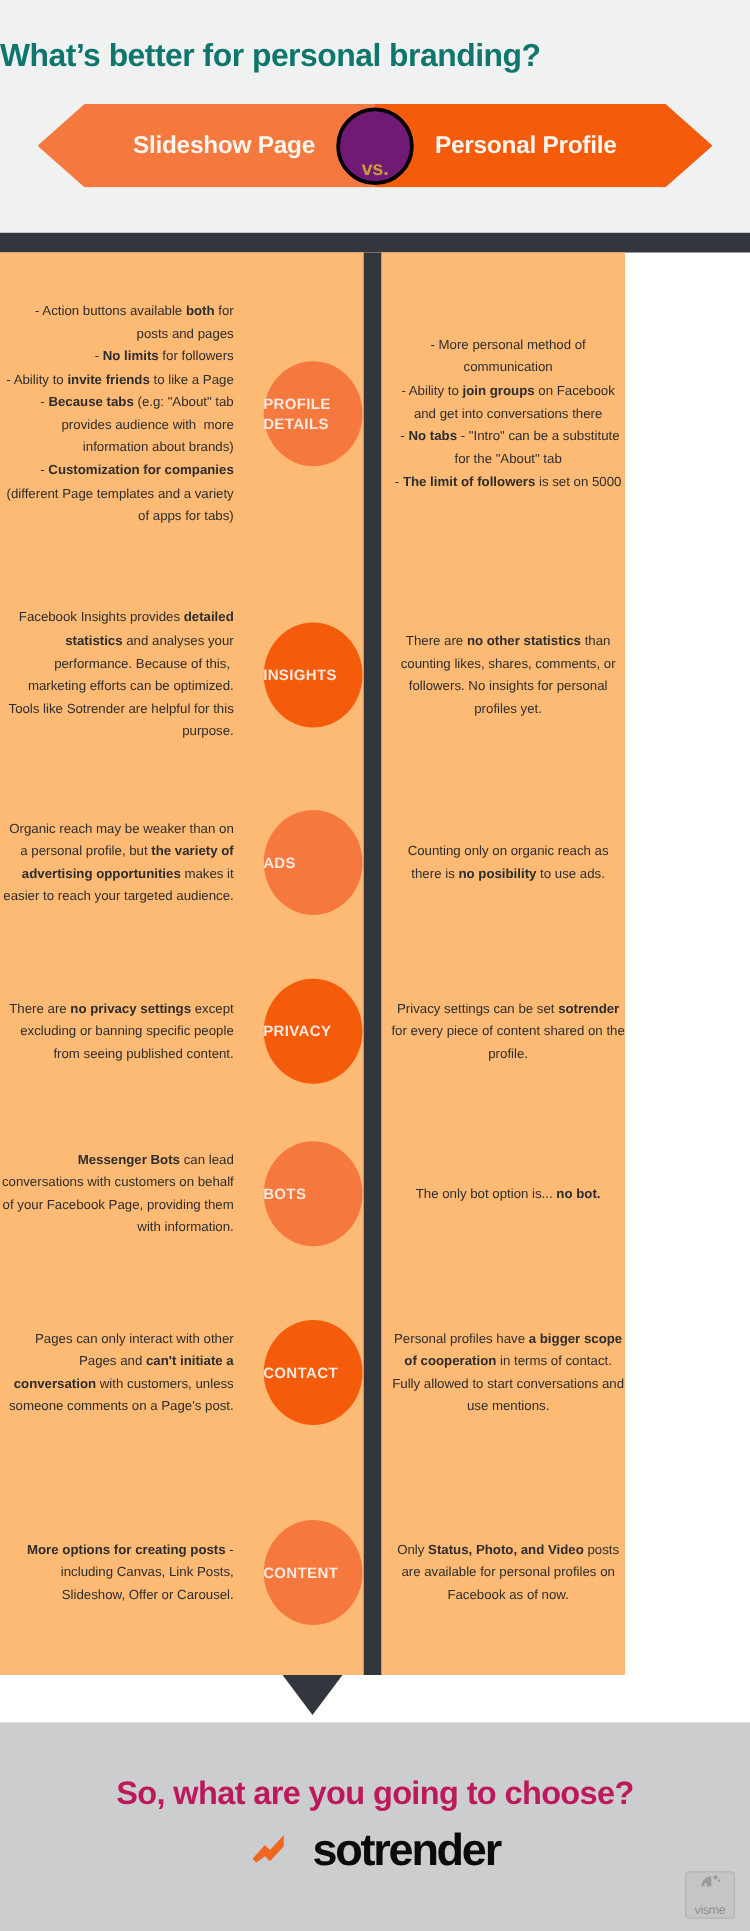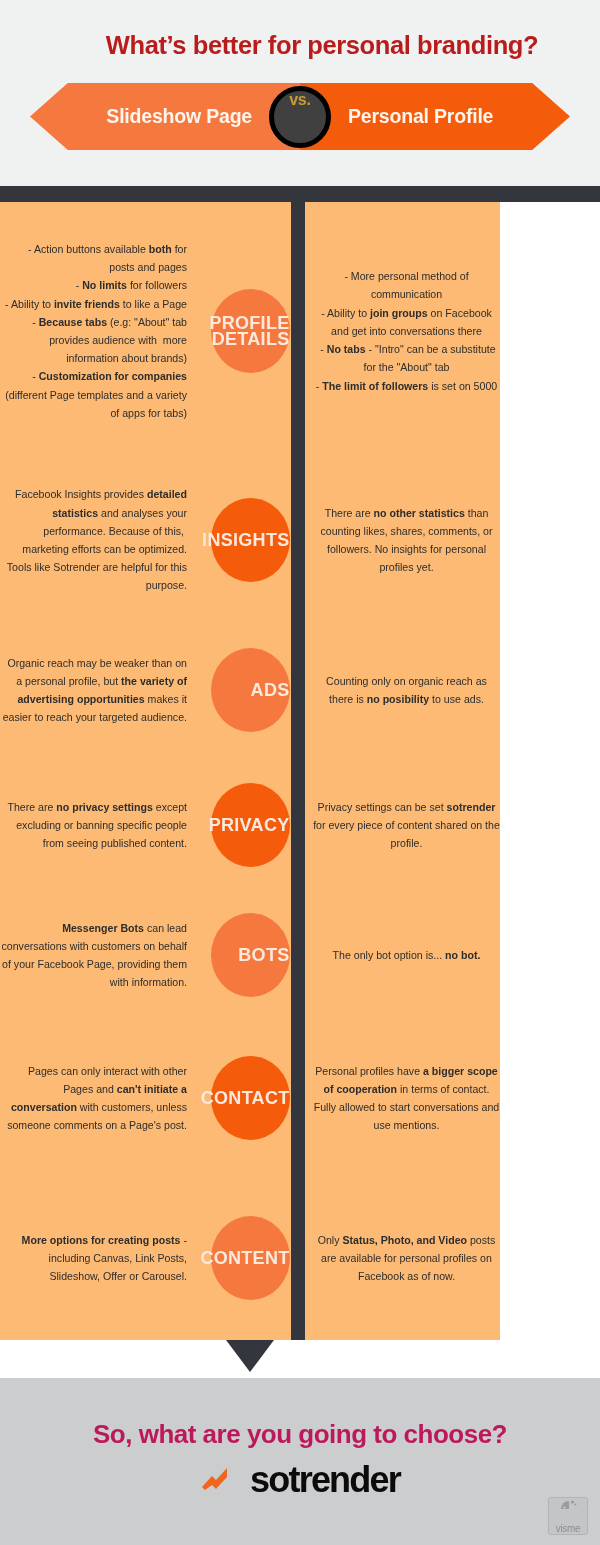--- a/index.html
+++ b/index.html
@@ -14,27 +14,25 @@
   }
 
   
   .header {
     width: 600px;
     height: 186px;
     background: #f0f1f1;
     position: relative;
   }
   .header-title {
-    text-align: center;
     font-size: 25.5px;
     font-weight: bold;
-    color: #b91c1c;
+    color: #0f766e;
     letter-spacing: -0.4px;
     padding-top: 31px;
-    padding-left: 44px;
   }
   .banner {
     position: absolute;
     left: 30px;
     top: 83px;
     width: 540px;
     height: 67px;
   }
   .banner-half {
     position: absolute;
@@ -67,24 +65,24 @@
     white-space: nowrap;
   }
   .vs-circle {
     position: absolute;
     left: 50%;
     top: 50%;
     transform: translate(-50%, -50%);
     width: 62px;
     height: 62px;
     border-radius: 50%;
-    background: #404040;
-    border: 5px solid #000000;
-    display: flex;
-    align-items: flex-start;
+    background: #701a75;
+    border: 3px solid #000000;
+    display: flex;
+    align-items: flex-end;
     justify-content: center;
     z-index: 5;
   }
   .vs-text {
     font-size: 16px;
     font-weight: bold;
     color: #c99b35;
     letter-spacing: -0.2px;
   }
 
@@ -146,24 +144,24 @@
     align-items: center;
     justify-content: center;
     z-index: 3;
   }
   .node {
     width: 79px;
     height: 84px;
     border-radius: 50%;
     display: flex;
     flex-direction: column;
-    align-items: flex-end;
+    align-items: flex-start;
     justify-content: center;
     color: #fbe9dd;
-    font-size: 18px;
+    font-size: 12px;
     font-weight: bold;
     letter-spacing: 0.3px;
     line-height: 16px;
     text-align: center;
   }
   .node.light { background: #f5793f; }
   .node.dark  { background: #f45b0a; }
 
   
   .footer {

